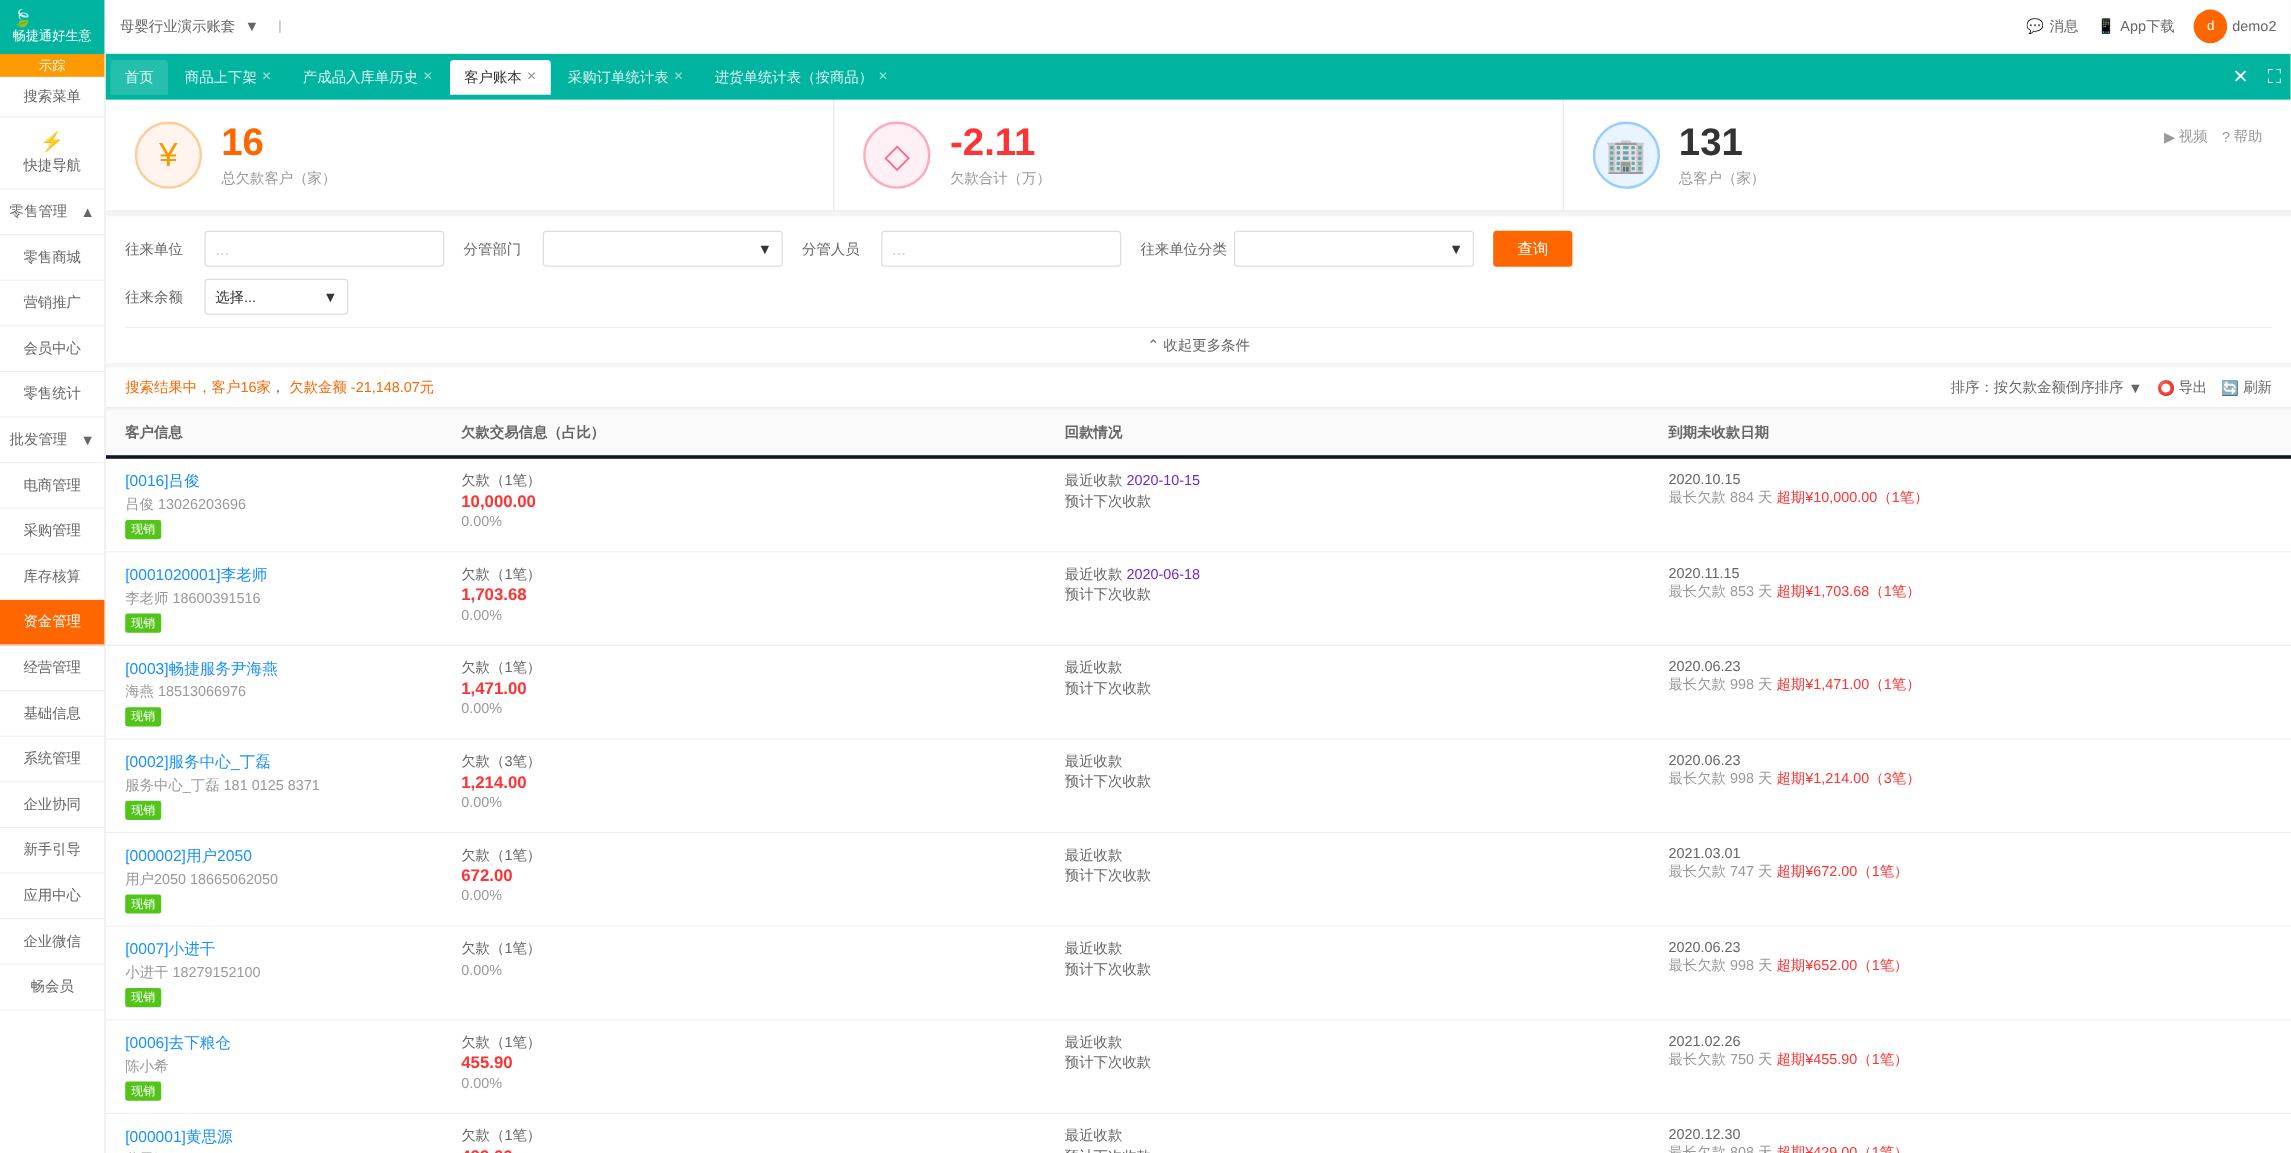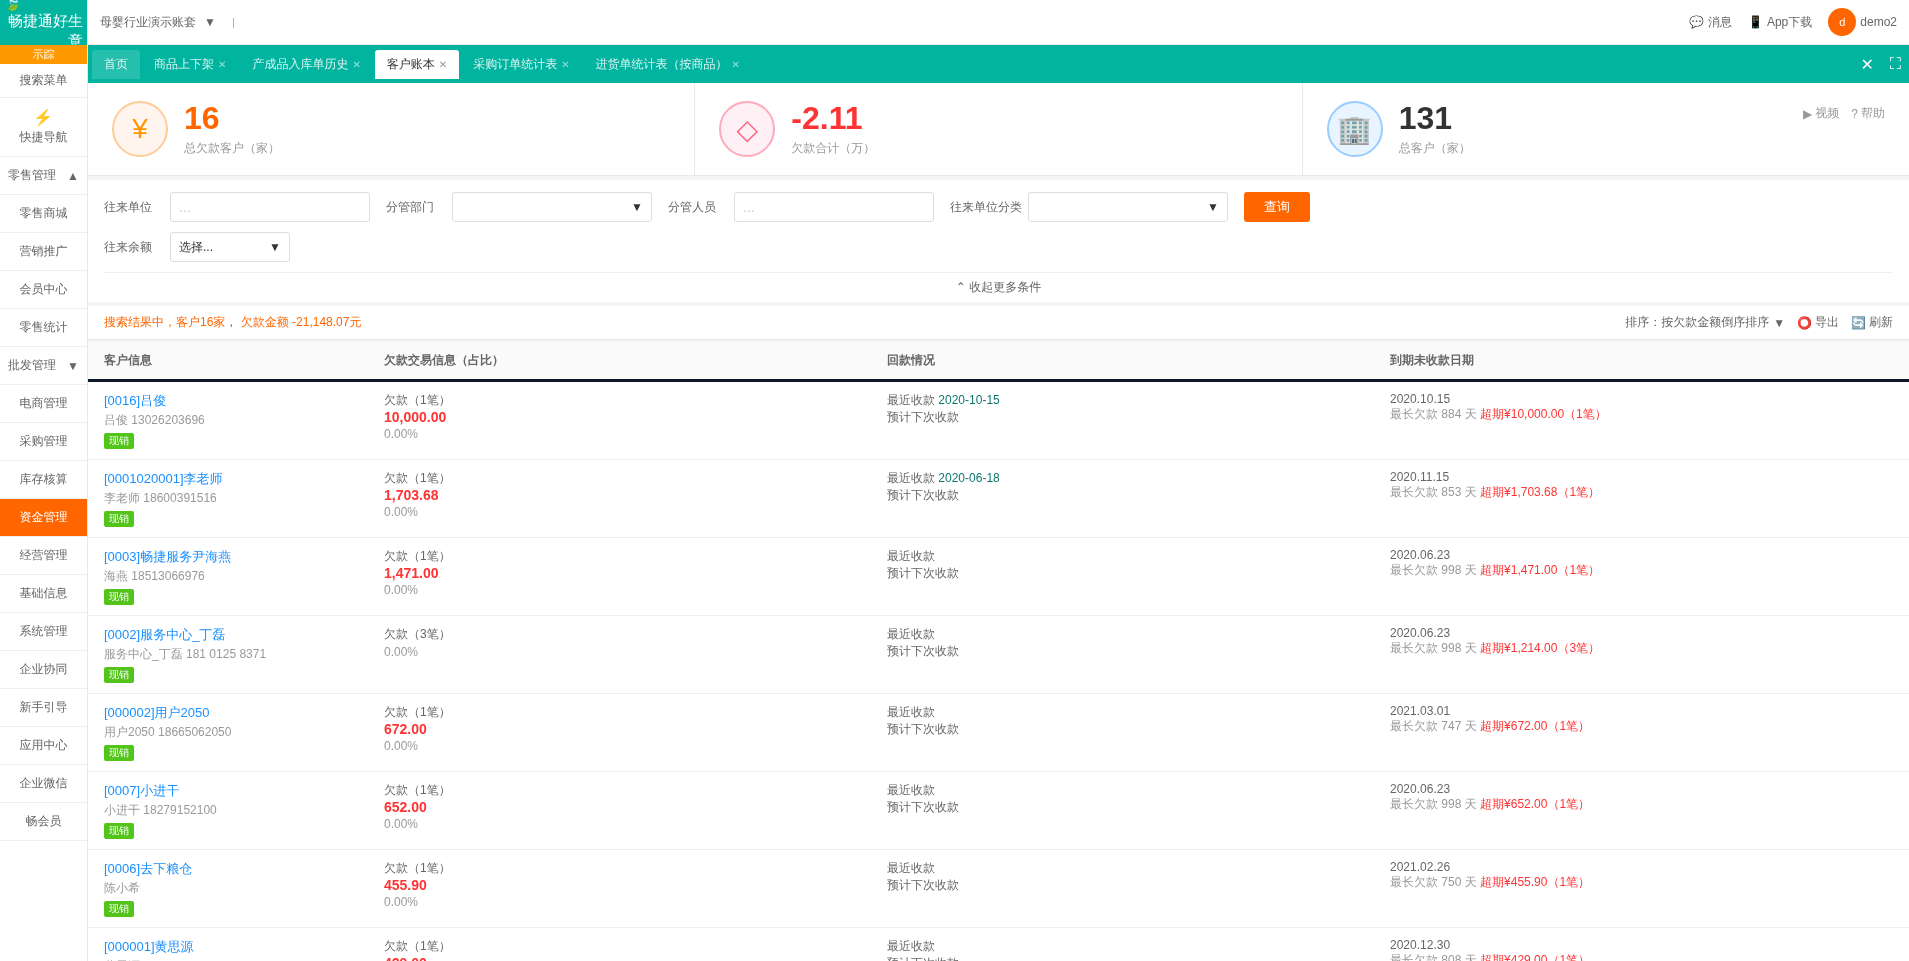--- a/index.html
+++ b/index.html
@@ -2,21 +2,21 @@
 <html><head>
   <meta charset="utf-8">
   <style>
     * { box-sizing: border-box; margin: 0; padding: 0; font-family: 'Microsoft YaHei', Arial, sans-serif; }
     body { background: #f5f5f5; font-size: 13px; color: #333; overflow: hidden; height: 961px; }
 
     
     .app-container { display: flex; height: 100%; }
     .sidebar { width: 88px; background: #fff; border-right: 1px solid #e8e8e8; display: flex; flex-direction: column; flex-shrink: 0; }
     .sidebar-logo { background: #00b4a0; height: 45px; display: flex; align-items: center; justify-content: center; color: #fff; font-size: 12px; padding: 4px; }
-    .sidebar-logo-text { font-size: 15px; line-height: 1.3; text-align: right; color: #fff; }
+    .sidebar-logo-text { font-size: 11px; line-height: 1.3; text-align: center; color: #fff; }
     .sidebar-menu-label { background: #f90; color: #fff; font-size: 11px; padding: 2px 6px; text-align: center; }
     .sidebar-search { padding: 8px 4px; text-align: center; font-size: 12px; color: #666; cursor: pointer; border-bottom: 1px solid #eee; }
     .sidebar-nav-item { padding: 10px 4px; text-align: center; font-size: 12px; color: #666; cursor: pointer; border-bottom: 1px solid #f0f0f0; display: flex; flex-direction: column; align-items: center; gap: 2px; }
     .sidebar-nav-item.active { background: #ff6600; color: #fff; }
     .sidebar-nav-item .nav-icon { font-size: 16px; }
     .sidebar-nav-item.has-arrow { flex-direction: row; justify-content: space-between; padding: 10px 8px; }
 
     .main-content { flex: 1; display: flex; flex-direction: column; overflow: hidden; }
 
     
@@ -81,21 +81,21 @@
     .table-container { background: #fff; }
     .table-header { display: grid; grid-template-columns: 280px 1fr 1fr 1fr; padding: 10px 16px; background: #fafafa; border-bottom: 3px solid #0f172a; font-size: 12px; color: #666; font-weight: bold; }
     .table-row { display: grid; grid-template-columns: 280px 1fr 1fr 1fr; padding: 10px 16px; border-bottom: 1px solid #f0f0f0; align-items: start; }
     .customer-name { color: #1890ff; font-size: 13px; cursor: pointer; }
     .customer-sub { font-size: 12px; color: #999; margin: 2px 0; }
     .badge-xianjin { background: #52c41a; color: #fff; font-size: 10px; padding: 1px 5px; border-radius: 2px; display: inline-block; margin-top: 2px; }
     .debt-amount { color: #ff3333; font-size: 14px; font-weight: bold; }
     .debt-label { font-size: 12px; color: #666; }
     .debt-percent { font-size: 12px; color: #999; margin-top: 2px; }
     .recovery-info { font-size: 12px; color: #666; }
-    .recovery-date { color: #0f766e; }
+    .recovery-date { color: #6d28d9; }
     .overdue-info { font-size: 12px; color: #666; }
     .overdue-link { color: #ff3333; cursor: pointer; }
     .overdue-days { color: #999; }
 
     
     .content-area::-webkit-scrollbar { width: 6px; }
     .content-area::-webkit-scrollbar-track { background: #f1f1f1; }
     .content-area::-webkit-scrollbar-thumb { background: #ccc; border-radius: 3px; }
   </style>
 </head>
@@ -420,20 +420,21 @@
         </div>
 
         <div class="table-row">
           <div>
             <div class="customer-name">[0002]服务中心_丁磊</div>
             <div class="customer-sub">服务中心_丁磊 181 0125 8371</div>
             <span class="badge-xianjin">现销</span>
           </div>
           <div>
             <div class="debt-label">欠款（3笔）</div>
+            <div class="debt-amount">1,214.00</div>
             <div class="debt-percent">0.00%</div>
           </div>
           <div>
             <div class="recovery-info">
               <span>最近收款</span>
             </div>
             <div class="recovery-info">预计下次收款</div>
           </div>
           <div>
             <div class="overdue-info">2020.06.23</div>
@@ -471,21 +472,20 @@
         </div>
 
         <div class="table-row">
           <div>
             <div class="customer-name">[0007]小进干</div>
             <div class="customer-sub">小进干 18279152100</div>
             <span class="badge-xianjin">现销</span>
           </div>
           <div>
             <div class="debt-label">欠款（1笔）</div>
-            <div class="debt-amount">652.00</div>
             <div class="debt-percent">0.00%</div>
           </div>
           <div>
             <div class="recovery-info">
               <span>最近收款</span>
             </div>
             <div class="recovery-info">预计下次收款</div>
           </div>
           <div>
             <div class="overdue-info">2020.06.23</div>

